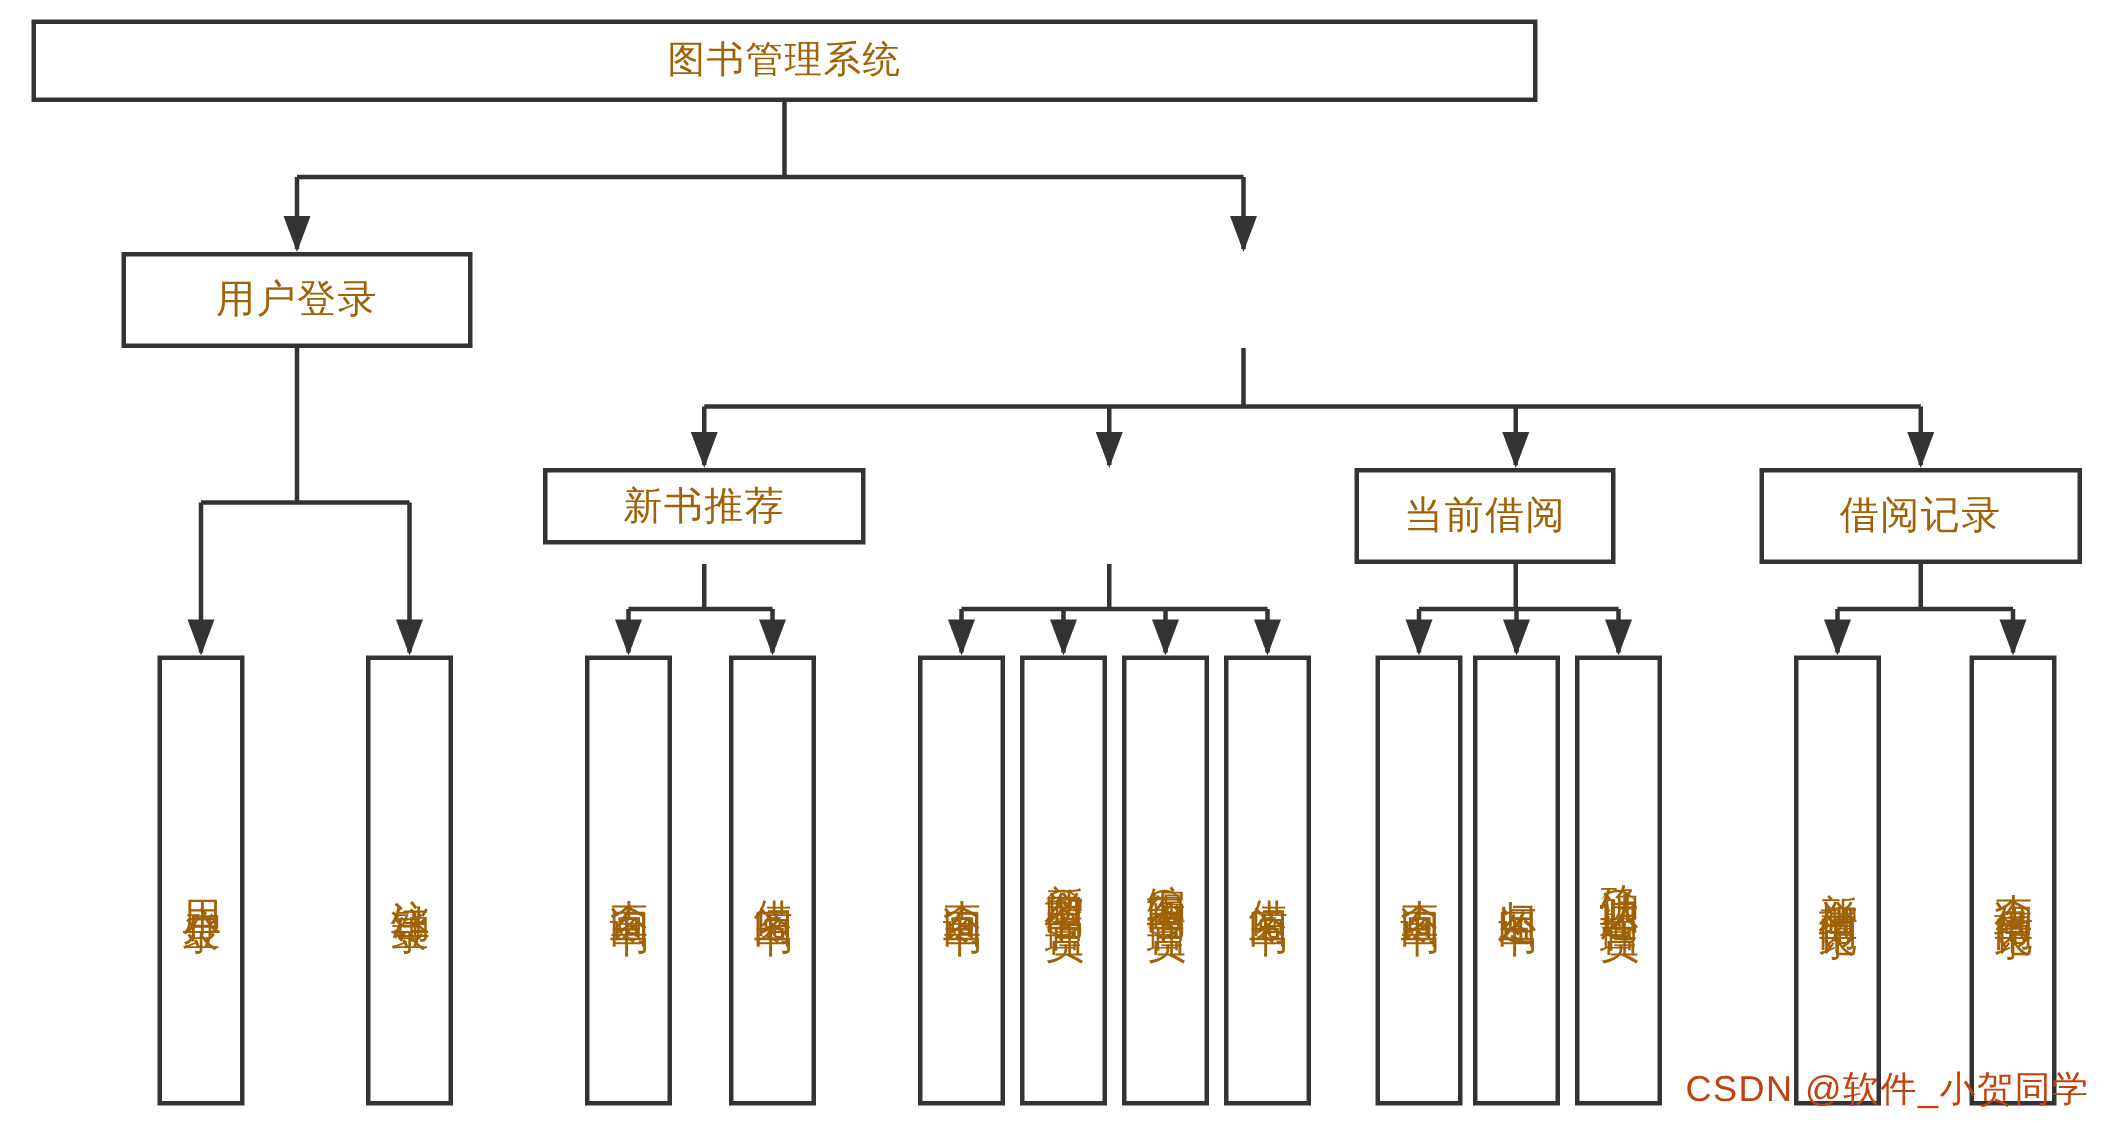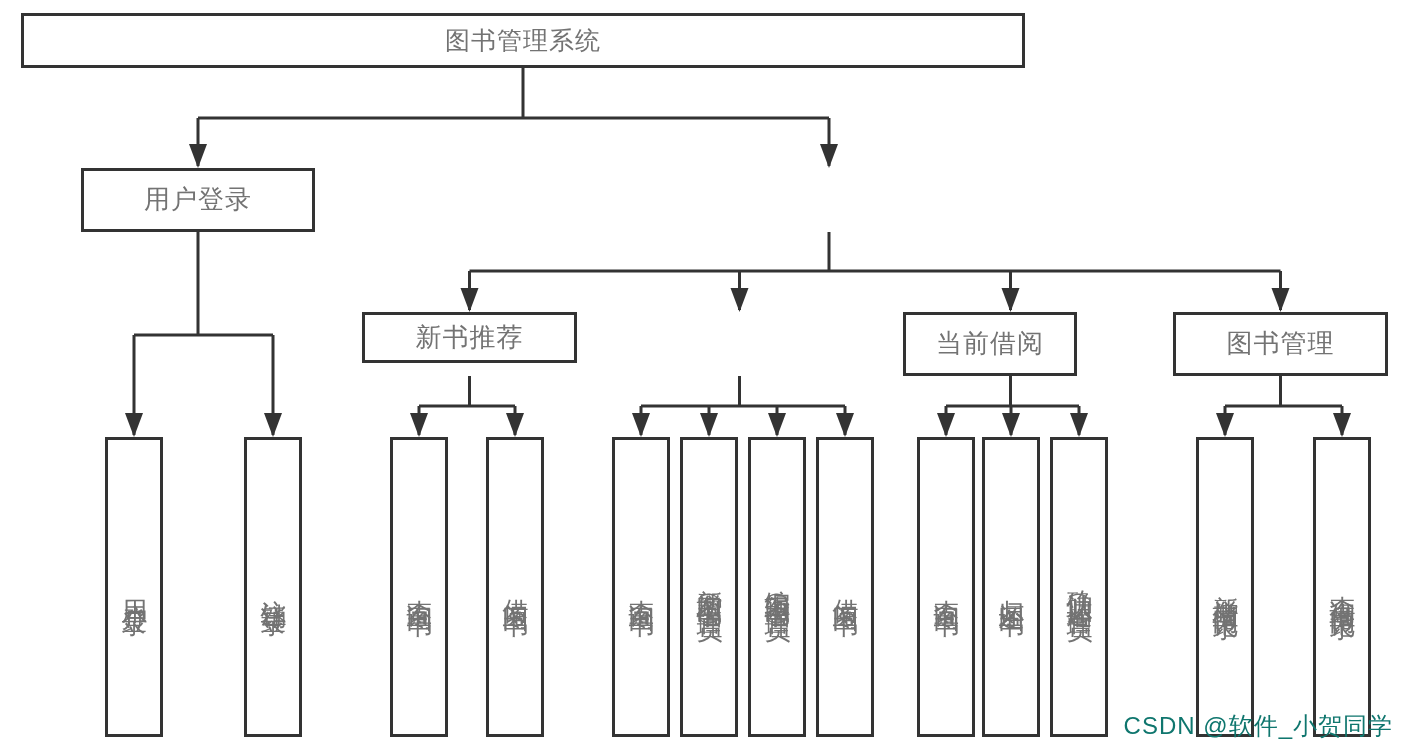--- a/index.html
+++ b/index.html
@@ -3,34 +3,34 @@
 <meta charset="utf-8">
 <style>
   html,body { margin:0; padding:0; background:#ffffff; }
   body { font-family:"Liberation Sans", sans-serif; }
   .canvas {
     position:relative; width:1405px; height:747px; background:#ffffff; overflow:hidden;
   }
   .connectors { position:absolute; left:0; top:0; width:1405px; height:747px; }
   .node {
     position:absolute; box-sizing:border-box; background:#ffffff;
-    border:3px solid #333333; color:#737373;
+    border:3px solid #333333; color:#a16207;
     display:flex; align-items:center; justify-content:center;
     text-align:center; line-height:1.15; z-index:2;
   }
   .h { font-size:26px; letter-spacing:1px; }
   .root { font-size:25px; }
   .v {
     writing-mode:vertical-rl; text-orientation:mixed;
     font-size:26px; letter-spacing:4px;
     width:58px; height:300px; top:437px;
   }
   .watermark {
     position:absolute; right:12px; bottom:5px; z-index:5;
-    font-size:24px; color:#0f766e; letter-spacing:1px;
+    font-size:24px; color:#c2410c; letter-spacing:1px;
   }
 </style>
 </head>
 <body>
 
 <div class="canvas">
 
   <svg class="connectors" viewBox="0 0 1405 747" xmlns="http://www.w3.org/2000/svg">
     <path fill="none" stroke="#333333" stroke-width="3" d="
       M523 68V118 M198 118H829 M198 118V166 M829 118V166
@@ -61,21 +61,21 @@
       M1216 413L1234 413L1225 437Z
       M1333 413L1351 413L1342 437Z"></path>
   </svg>
 
   <div class="node h root" style="left:21px; top:13px; width:1004px; height:55px;">图书管理系统</div>
 
   <div class="node h" style="left:81px; top:168px; width:234px; height:64px;">用户登录</div>
 
   <div class="node h" style="left:362px; top:312px; width:215px; height:51px;">新书推荐</div>
   <div class="node h" style="left:903px; top:312px; width:174px; height:64px;">当前借阅</div>
-  <div class="node h" style="left:1173px; top:312px; width:215px; height:64px;">图书管理</div>
+  <div class="node h" style="left:1173px; top:312px; width:215px; height:64px;">借阅记录</div>
 
   <div class="node v" style="left:105px;">用户登录</div>
   <div class="node v" style="left:244px;">注销登录</div>
 
   <div class="node v" style="left:390px;">查询图书</div>
   <div class="node v" style="left:486px;">借阅图书</div>
 
   <div class="node v" style="left:612px;">查询图书</div>
   <div class="node v" style="left:680px;">新增图书（管理员）</div>
   <div class="node v" style="left:748px;">编辑图书（管理员）</div>

